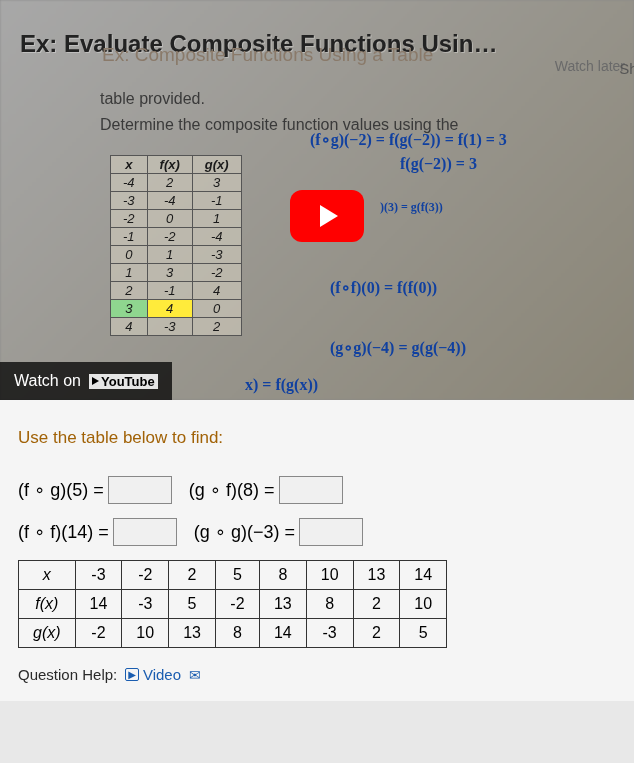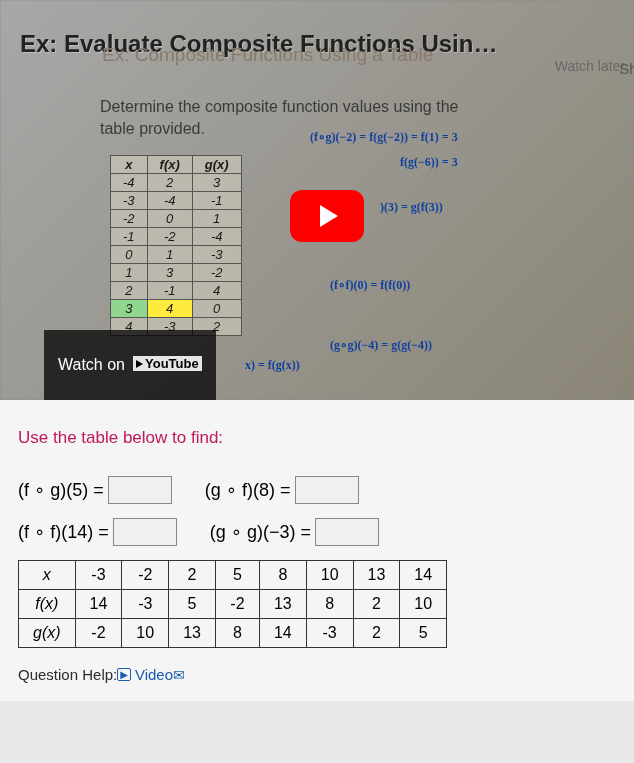--- a/index.html
+++ b/index.html
@@ -16,66 +16,66 @@
   
   .prompt-text { font-size: 16px; color: #3a3a3a; margin: 8px 0 4px 80px; max-width: 380px; }
   
   .inner-table-wrap { position: absolute; left: 110px; top: 155px; }
   .inner-table { border-collapse: collapse; font-size: 13px; }
   .inner-table td, .inner-table th { border: 1px solid #555; padding: 1px 12px; text-align: center; background: rgba(210,205,190,0.6); font-style: italic; }
   
   .play-button { position: absolute; left: 290px; top: 190px; width: 74px; height: 52px; background: #ff0000; border-radius: 12px; display: flex; align-items: center; justify-content: center; cursor: pointer; }
   .play-triangle { width: 0; height: 0; border-left: 18px solid white; border-top: 11px solid transparent; border-bottom: 11px solid transparent; margin-left: 4px; }
   
-  .handwriting { position: absolute; color: #1040a0; font-family: 'Comic Sans MS', cursive; font-size: 12px; font-weight: bold; }
+  .handwriting { position: absolute; color: #1040a0; font-family: 'Comic Sans MS', cursive; font-size: 16px; font-weight: bold; }
   .hw1 { top: 130px; left: 310px; }
   .hw2 { top: 155px; left: 400px; }
   .hw3 { top: 200px; left: 380px; font-size:12px; }
   .hw4 { top: 278px; left: 330px; text-align: center; }
   .hw5 { top: 338px; left: 330px; }
-  .hw6 { top: 358px; left: 245px; }
-  
-  .watch-on { position: absolute; bottom: 0; left: 0; background: rgba(0,0,0,0.75); color: white; padding: 26px 14px; display: flex; align-items: flex-start; gap: 8px; font-size: 16px; font-weight: 500; cursor: pointer; margin-left: 44px; }
+  .hw6 { top: 376px; left: 245px; }
+  
+  .watch-on { position: absolute; bottom: 0; left: 0; background: rgba(0,0,0,0.75); color: white; padding: 10px 14px; display: flex; align-items: center; gap: 8px; font-size: 16px; font-weight: 500; cursor: pointer; }
   .yt-logo { background: #e5e5e5; color: black; border-radius: 0; padding: 0 3px; display: flex; align-items: center; gap:2px; font-size: 13px; font-weight:bold; }
   .yt-play { width:0;height:0;border-left:7px solid #000;border-top:4px solid transparent;border-bottom:4px solid transparent;}
   
   .question-area { padding: 28px 18px 18px 18px; background: #f5f5f5; }
-  .q-prompt { font-size: 17px; color: #be185d; margin-bottom: 28px; }
-  
-  .eq-row { display: flex; gap: 33px; margin-bottom: 14px; font-size: 18px; align-items:center; }
+  .q-prompt { font-size: 17px; color: #a16207; margin-bottom: 28px; }
+  
+  .eq-row { display: flex; gap: 17px; margin-bottom: 14px; font-size: 18px; align-items:center; }
   .eq-item { display: flex; align-items: center; gap: 4px; }
   .answer-box { width: 64px; height: 28px; border: 1px solid #888; background: #f0f0f0; display:inline-block; }
   
   .data-table { border-collapse: collapse; margin-top: 8px; font-size: 16px; }
   .data-table td { border: 1px solid #333; padding: 5px 14px; text-align: center; min-width: 44px; }
   .data-table .rh { font-style: italic; }
   
-  .q-help { margin-top: 18px; font-size: 15px; color: #2a2a2a; display:flex; align-items:center; gap:0; }
+  .q-help { margin-top: 18px; font-size: 15px; color: #2a2a2a; display:flex; align-items:center; gap:8px; }
   .help-link { color: #1a5db0; cursor: pointer; display:flex; align-items:center; gap:4px; }
   .vicon { border:1px solid #1a5db0; border-radius:2px; padding:0 2px; font-size:10px; }
   .micon { font-size: 14px; }
 </style>
 </head>
 <body>
 
 <div class="video-frame">
   <div class="video-bg"></div>
   <div class="video-content">
     <div class="video-title-group">
       <div class="video-title-main">Ex: Evaluate Composite Functions Usin…</div>
       <div class="video-title-sub">Ex: Composite Functions Using a Table</div>
     </div>
 
     <div class="watch-later">
       <span>Watch later</span>
     </div>
     <div class="share-text">Sha</div>
 
+    <div class="prompt-text" style="margin-top:0">table provided.</div>
     <div class="prompt-text">Determine the composite function values using the</div>
-    <div class="prompt-text" style="margin-top:0">table provided.</div>
 
     <div class="inner-table-wrap">
       <table class="inner-table">
         <tbody>
             <tr>
           <th>x</th>
           <th>f(x)</th>
           <th>g(x)</th>
         </tr>
         <tr>
@@ -121,21 +121,21 @@
         <tr>
               <td>4</td>
               <td>-3</td>
               <td>2</td>
             </tr>
       </tbody>
         </table>
     </div>
 
     <div class="handwriting hw1">(f∘g)(−2) = f(g(−2)) = f(1) = 3</div>
-    <div class="handwriting hw2">f(g(−6)) = 3</div>
+    <div class="handwriting hw2">f(g(−2)) = 3</div>
     <div class="handwriting hw3">)(3) = g(f(3))</div>
     <div class="handwriting hw4">(f∘f)(0) = f(f(0))</div>
     <div class="handwriting hw5">(g∘g)(−4) = g(g(−4))</div>
     <div class="handwriting hw6">x) = f(g(x))</div>
   </div>
 
   <div class="play-button">
     <div class="play-triangle"></div>
   </div>
 

